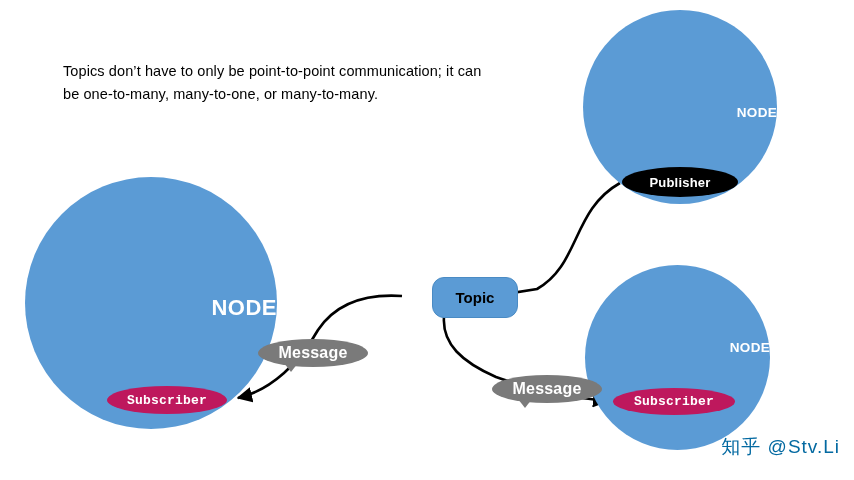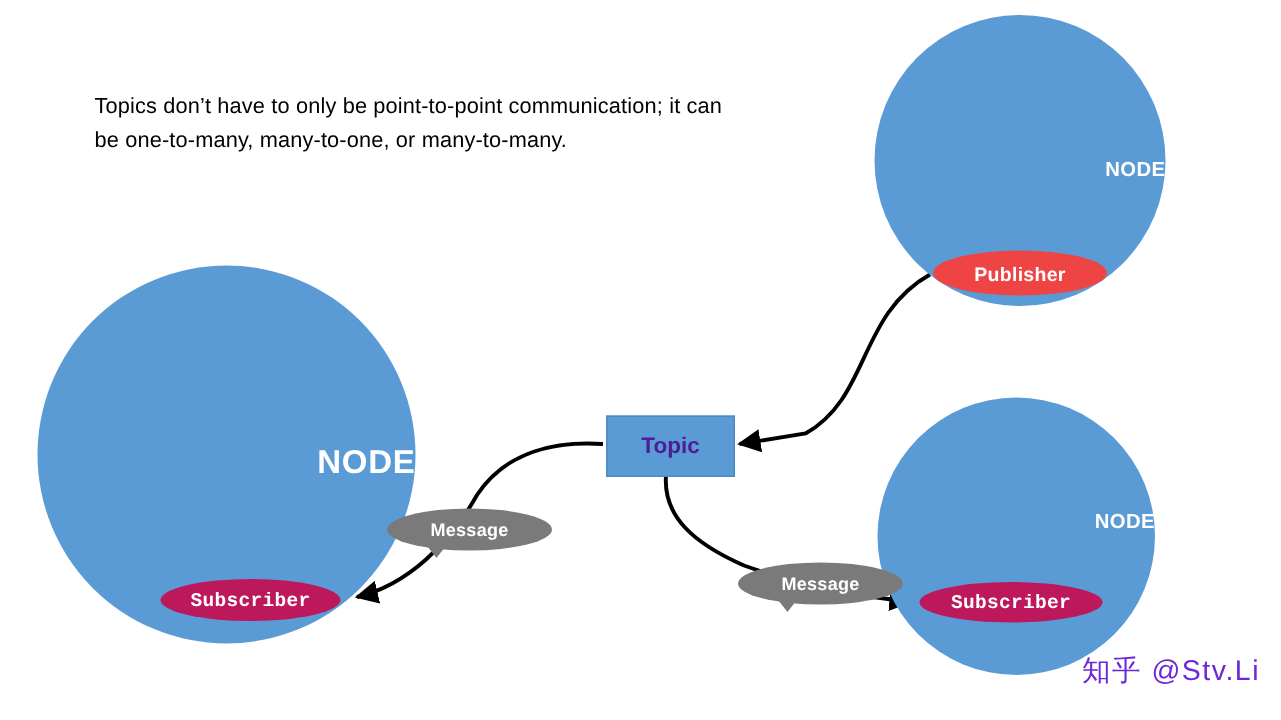--- a/index.html
+++ b/index.html
@@ -51,60 +51,61 @@
     position: absolute;
     border-radius: 50%;
     display: flex;
     align-items: center;
     justify-content: center;
     color: #ffffff;
     font-weight: bold;
     font-size: 13px;
     letter-spacing: 0.2px;
   }
-  .endpoint.publisher { background: #ef4444; }
+  .endpoint.publisher { background: #000000; }
   .endpoint.subscriber { background: #be185d; font-family: Liberation Mono, monospace; }
   .topic-box {
     position: absolute;
     background: #5B9BD5;
     border: 1px solid #4a8bc4;
-    border-radius: 0;
+    border-radius: 12px;
     display: flex;
     align-items: center;
     justify-content: center;
-    color: #4c1d95;
+    color: #000000;
     font-weight: bold;
     font-size: 15px;
+    margin-left: 28px;
   }
   .msg-wrap { position: absolute; }
   .msg-bubble {
     position: absolute;
     left: 0; top: 0;
     border-radius: 50%;
     background: #7a7a7a;
     display: flex;
     align-items: center;
     justify-content: center;
     color: #ffffff;
     font-weight: bold;
-    font-size: 12px;
+    font-size: 16px;
     letter-spacing: 0.2px;
   }
   .msg-tail {
     position: absolute;
     width: 0; height: 0;
     border-left: 7px solid transparent;
     border-right: 7px solid transparent;
     border-top: 9px solid #7a7a7a;
   }
   .watermark {
     position: absolute;
     right: 14px;
     bottom: 20px;
-    color: #6d28d9;
+    color: #0369a1;
     font-size: 19px;
     letter-spacing: 1px;
     white-space: nowrap;
   }
 </style>
 </head>
 <body>
 
 <div id="canvas">
 

